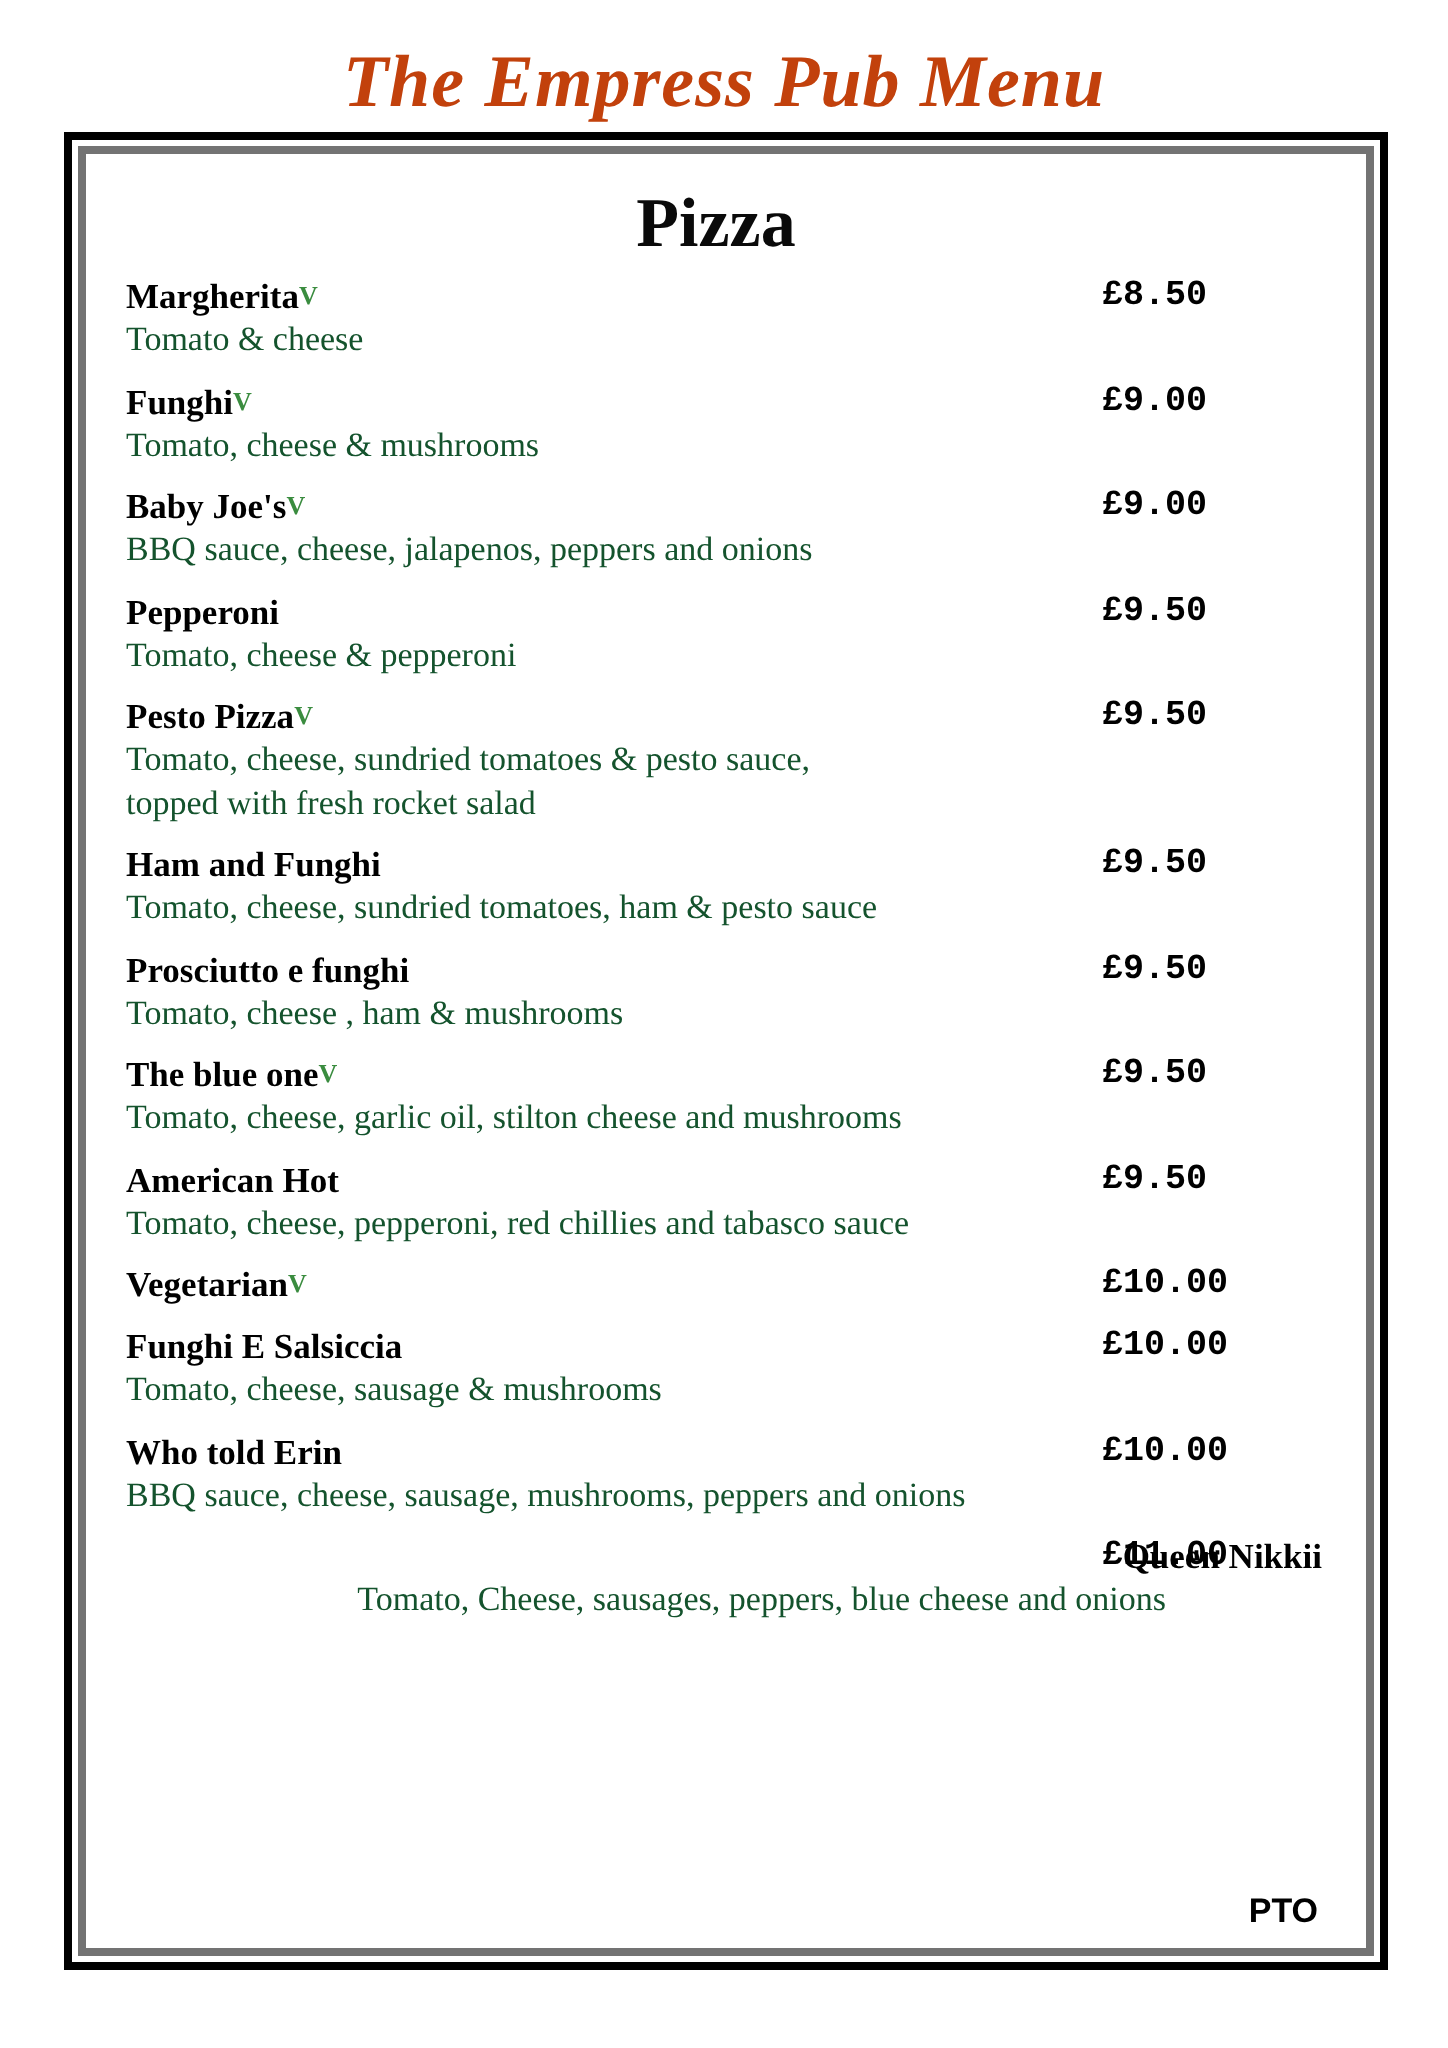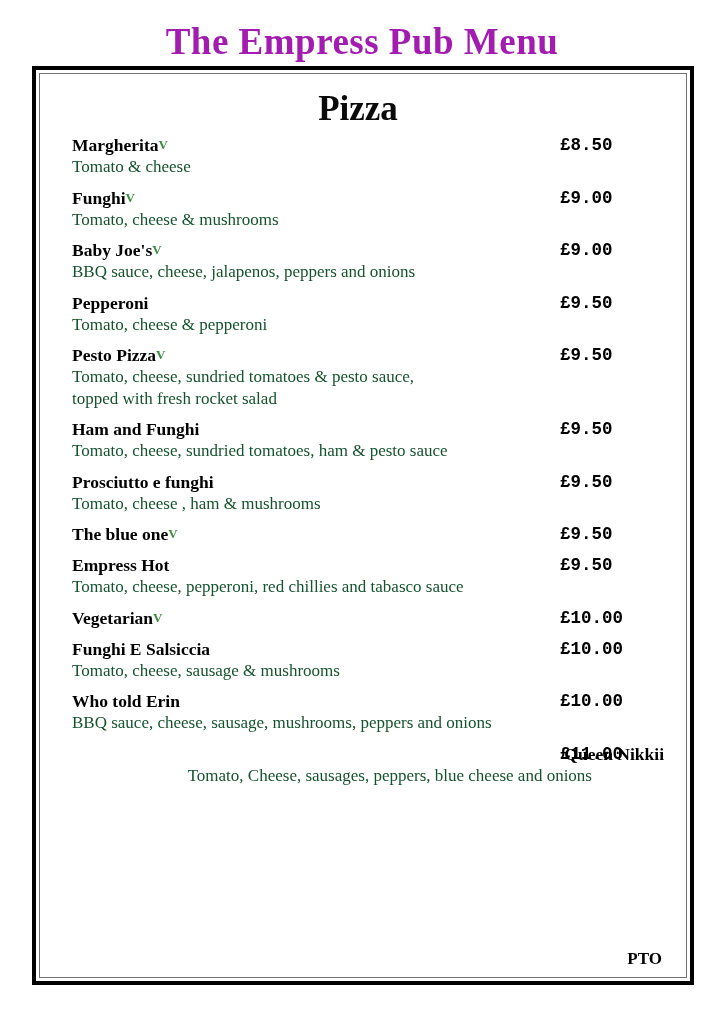--- a/index.html
+++ b/index.html
@@ -28,46 +28,47 @@
   .masthead {
     position: absolute;
     left: 0;
     top: 20px;
     width: 724px;
     text-align: center;
   }
   .masthead-title {
     display: inline-block;
     font-family: "Liberation Serif", "DejaVu Serif", serif;
+    font-style: italic;
     font-weight: bold;
     font-size: 37px;
     line-height: 44px;
     letter-spacing: 0.5px;
-    color: #a21caf;
+    color: #c2410c;
     white-space: nowrap;
   }
 
   
   .frame-outer {
     position: absolute;
     left: 32px;
     top: 66px;
     width: 662px;
     height: 919px;
     border: 4px solid #000000;
     background: #ffffff;
     box-sizing: border-box;
   }
   .frame-inner {
     position: absolute;
     left: 3px;
     top: 3px;
     right: 3px;
     bottom: 3px;
-    border: 1px solid #737373;
+    border: 4px solid #737373;
     background: #ffffff;
     box-sizing: border-box;
     overflow: hidden;
   }
 
   .frame-pad {
     position: absolute;
     left: 0; top: 0; right: 0; bottom: 0;
     padding: 8px 22px 0 12px;
     box-sizing: border-box;
@@ -86,21 +87,21 @@
   }
 
   
   .menu-list {
     margin: 0;
     padding: 0 0 0 8px;
   }
 
   .menu-item {
     position: relative;
-    margin: 0 0 9px 12px;
+    margin: 0 0 9px 0;
   }
   .menu-item:last-of-type {
     margin-bottom: 0;
     text-align: right;
   }
 
   .item-head {
     position: relative;
     height: 22px;
   }
@@ -145,21 +146,21 @@
     color: #14532d;
     white-space: pre-line;
     max-width: 520px;
   }
 
   
   .pto {
     position: absolute;
     right: 24px;
     bottom: 8px;
-    font-family: Liberation Serif, serif;
+    font-family: Liberation Sans, sans-serif;
     font-weight: bold;
     font-size: 17px;
     line-height: 20px;
     color: #000000;
   }
 </style>
 </head>
 <body>
 
 <div id="page">
@@ -199,23 +200,24 @@
             <div class="menu-item">
               <div class="item-head"><span class="item-name"><span>Ham and Funghi</span></span><span class="item-price">£9.50</span></div>
               <div class="item-desc">Tomato, cheese, sundried tomatoes, ham &amp; pesto sauce</div>
             </div>
             <div class="menu-item">
               <div class="item-head"><span class="item-name"><span>Prosciutto e funghi</span></span><span class="item-price">£9.50</span></div>
               <div class="item-desc">Tomato, cheese , ham &amp; mushrooms</div>
             </div>
             <div class="menu-item">
               <div class="item-head"><span class="item-name"><span>The blue one</span><span class="veg-mark">V</span></span><span class="item-price">£9.50</span></div>
-            </div>
-            <div class="menu-item">
-              <div class="item-head"><span class="item-name"><span>Empress Hot</span></span><span class="item-price">£9.50</span></div>
+              <div class="item-desc">Tomato, cheese, garlic oil, stilton cheese and mushrooms</div>
+            </div>
+            <div class="menu-item">
+              <div class="item-head"><span class="item-name"><span>American Hot</span></span><span class="item-price">£9.50</span></div>
               <div class="item-desc">Tomato, cheese, pepperoni, red chillies and tabasco sauce</div>
             </div>
             <div class="menu-item">
               <div class="item-head"><span class="item-name"><span>Vegetarian</span><span class="veg-mark">V</span></span><span class="item-price">£10.00</span></div>
             </div>
             <div class="menu-item">
               <div class="item-head"><span class="item-name"><span>Funghi E Salsiccia</span></span><span class="item-price">£10.00</span></div>
               <div class="item-desc">Tomato, cheese, sausage &amp; mushrooms</div>
             </div>
             <div class="menu-item">

